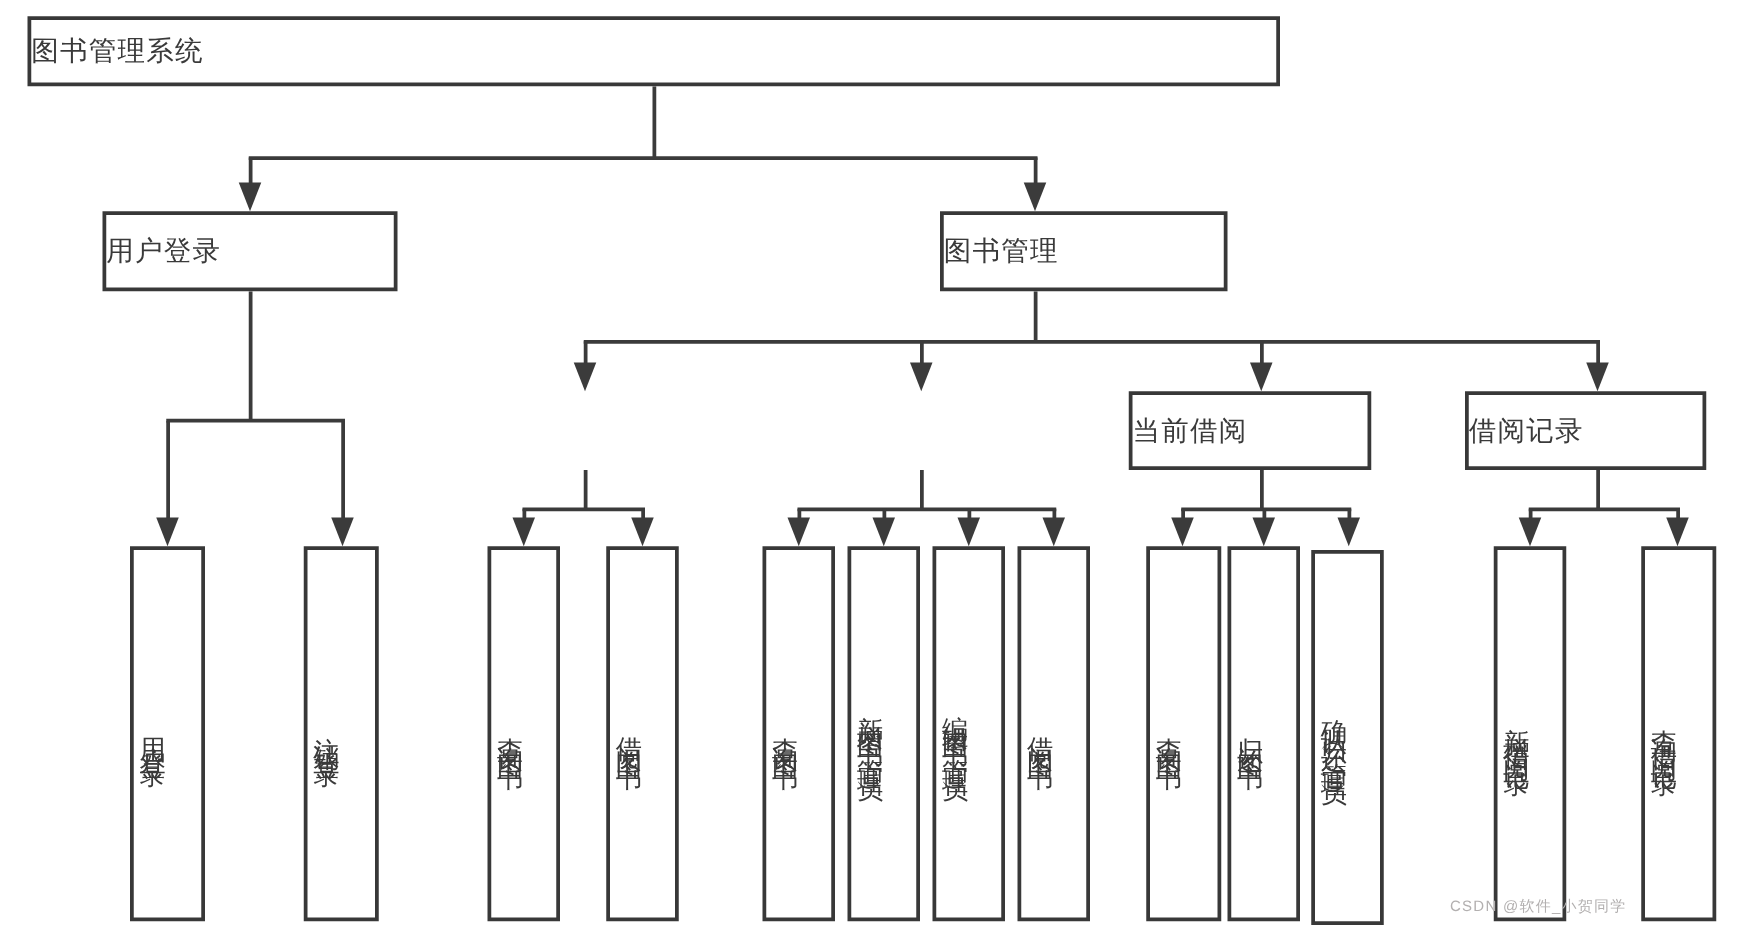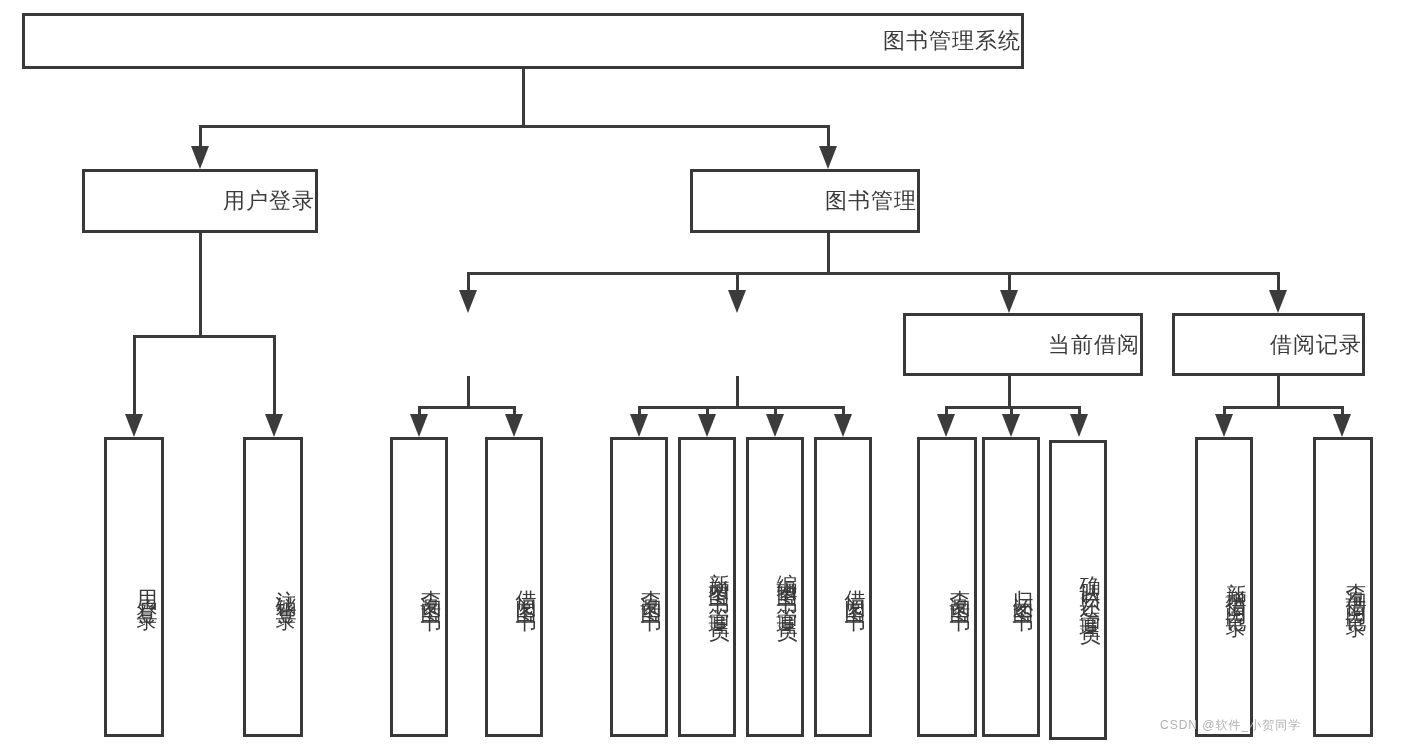--- a/index.html
+++ b/index.html
@@ -19,21 +19,21 @@
     border-left:9px solid transparent;
     border-right:9px solid transparent;
     border-top:23px solid #3b3b3b;
   }
   
   .box{
     position:absolute;
     box-sizing:border-box;
     border:3px solid #383838;
     background:#ffffff;
-    display:flex;align-items:center;justify-content:flex-end;
+    display:flex;align-items:center;justify-content:flex-start;
     color:#3a3a3a;
   }
   .hbox{font-size:22px;letter-spacing:1px;}
   .leaf{font-size:21px;}
   .vtext{
     writing-mode:vertical-rl;
     text-orientation:mixed;
     letter-spacing:7px;
     white-space:nowrap;
   }
@@ -111,25 +111,25 @@
   <div class="vline" style="left:1340.5px;top:407px;height:11px"></div>
   <div class="tri" style="left:1333px;top:414px"></div>
 
   <div class="box hbox" style="left:22px;top:13px;width:1002px;height:56px">
     <span>图书管理系统</span>
   </div>
 
   <div class="box hbox" style="left:82px;top:169px;width:236px;height:64px">
     <span>用户登录</span>
   </div>
-  <div class="box hbox" style="left:690px;top:169px;width:230px;height:64px">
+  <div class="box hbox" style="left:752px;top:169px;width:230px;height:64px">
     <span>图书管理</span>
   </div>
 
-  <div class="box hbox" style="left:903px;top:313px;width:240px;height:63px">
+  <div class="box hbox" style="left:903px;top:313px;width:194px;height:63px">
     <span>当前借阅</span>
   </div>
   <div class="box hbox" style="left:1172px;top:313px;width:193px;height:63px">
     <span>借阅记录</span>
   </div>
 
   <div class="box leaf" style="left:104px;top:437px;width:60px;height:300px">
     <span class="vtext">用户登录</span>
   </div>
   <div class="box leaf" style="left:243px;top:437px;width:60px;height:300px">

